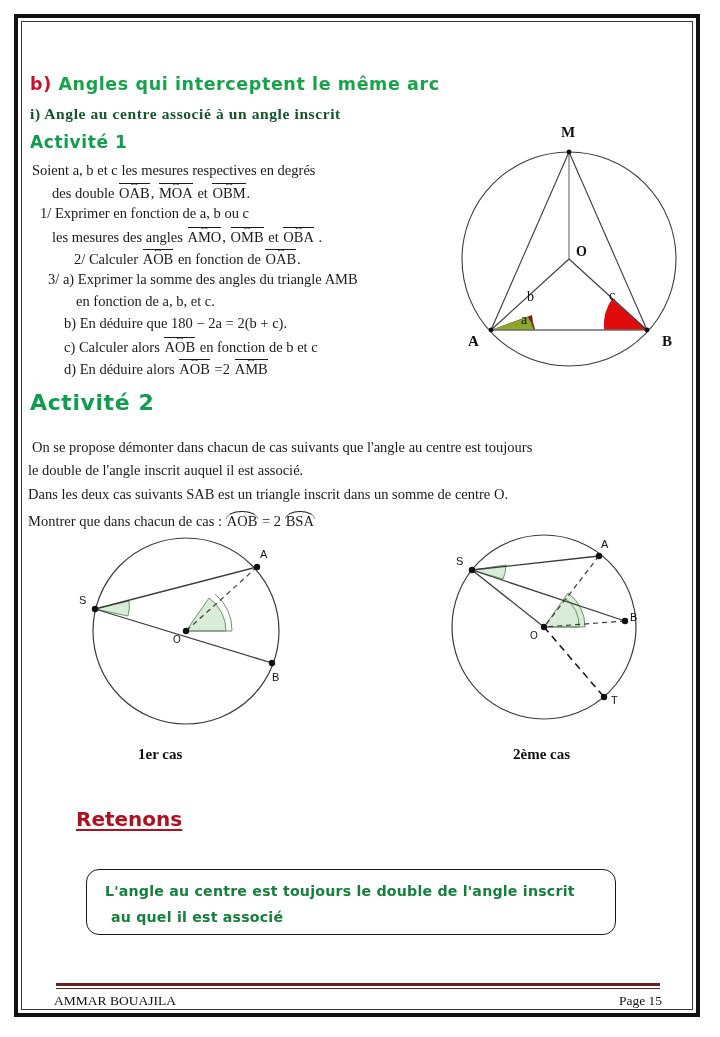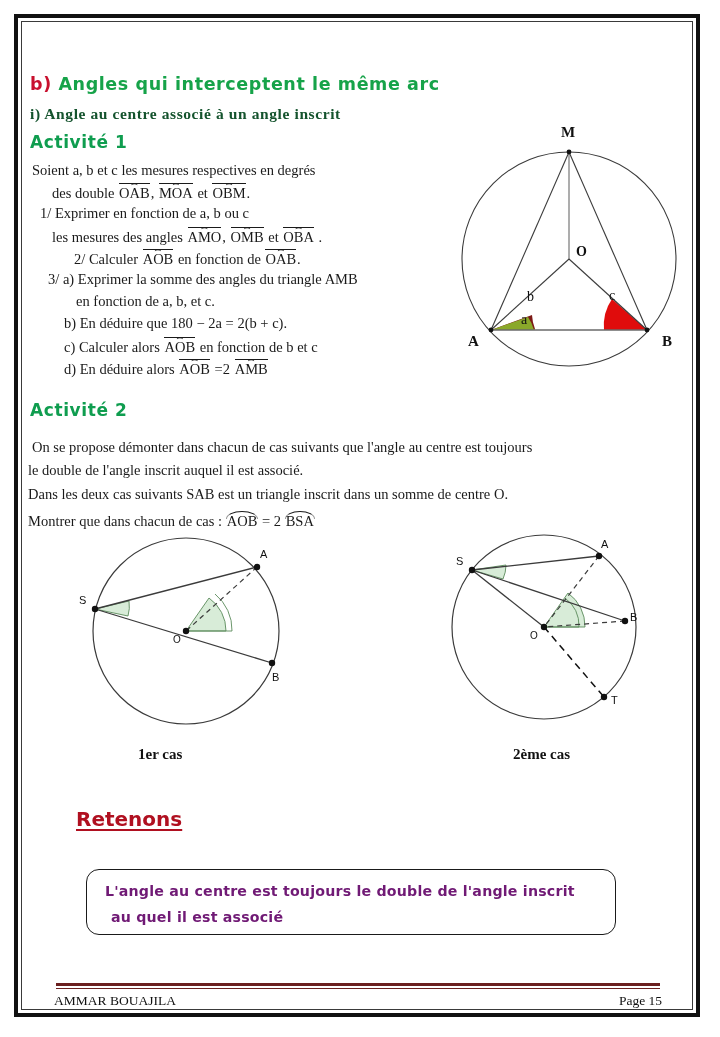--- a/index.html
+++ b/index.html
@@ -71,22 +71,22 @@
     position: absolute;
     left: 6px;
     top: 108px;
     font-size: 17px;
     color: #0f9d4f;
     white-space: nowrap;
   }
   .h-act2 {
     position: absolute;
     left: 6px;
-    top: 376px;
-    font-size: 17px;
+    top: 366px;
+    font-size: 22px;
     color: #0f9d4f;
     white-space: nowrap;
   }
 
   
   .body-txt {
     position: absolute;
     font-family: "Liberation Serif", serif;
     font-size: 14.5px;
     color: #1a1a1a;
@@ -167,21 +167,21 @@
     height: 66px;
     border: 1.6px solid #1a1a1a;
     border-radius: 13px;
     box-sizing: border-box;
   }
   .rule-box .line {
     position: absolute;
     font-family: "DejaVu Sans", sans-serif;
     font-weight: bold;
     font-size: 14.2px;
-    color: #701a75;
+    color: #15803d;
     white-space: nowrap;
     letter-spacing: 0.2px;
   }
   .rule-box .l1 { left: 18px; top: 13px; }
   .rule-box .l2 { left: 24px; top: 39px; }
 
   
   #footer-rule-a {
     position: absolute;
     left: 32px;

